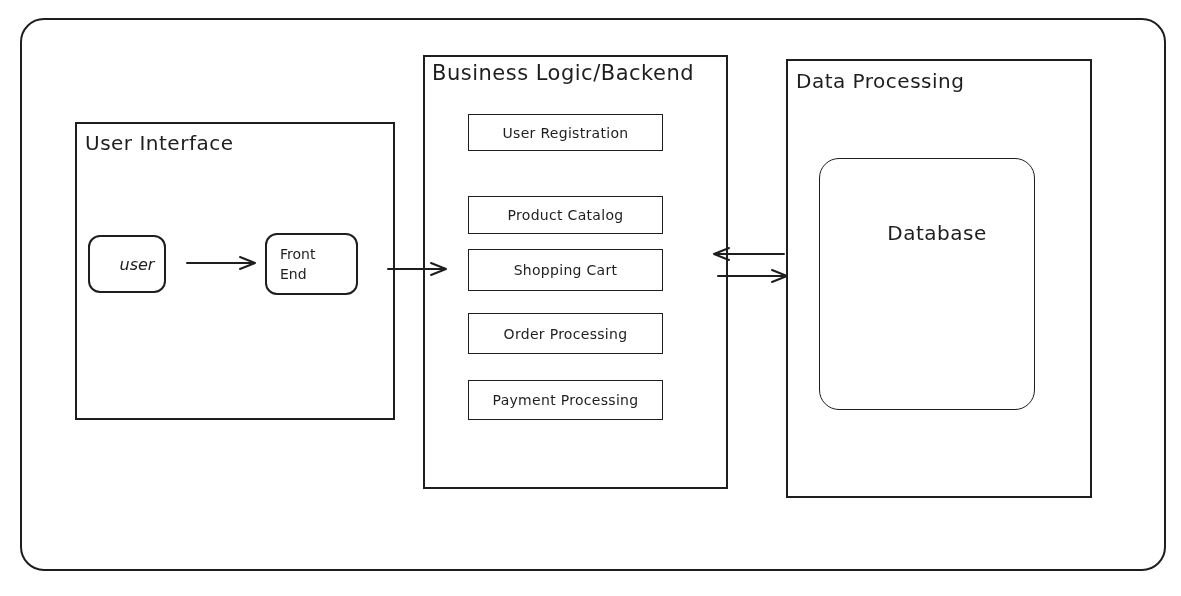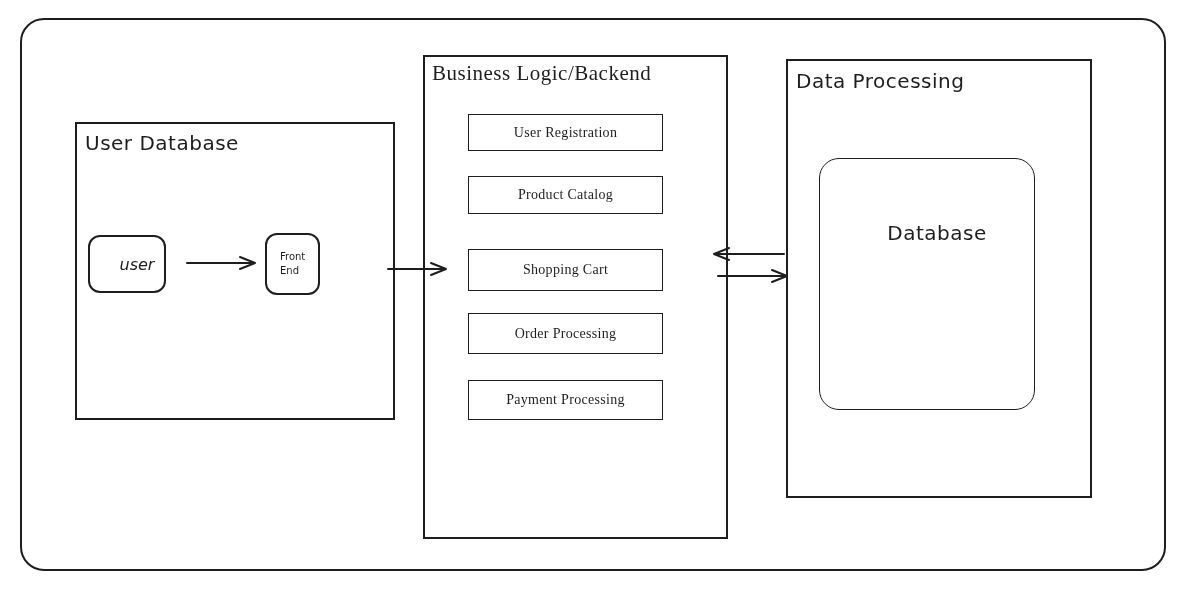--- a/index.html
+++ b/index.html
@@ -21,21 +21,21 @@
     width: 1146px; height: 553px;
     border: 2px solid #1e1e1e;
     border-radius: 24px;
   }
   .section {
     position: absolute;
     border: 2px solid #1e1e1e;
     background: transparent;
   }
   .section-ui   { left: 75px;  top: 122px; width: 320px; height: 298px; }
-  .section-bl   { left: 423px; top: 55px;  width: 305px; height: 484px; font-family: Liberation Serif, serif; }
+  .section-bl   { left: 423px; top: 55px;  width: 305px; height: 434px; }
   .section-di   { left: 786px; top: 59px;  width: 306px; height: 439px; }
   .section-title {
     position: absolute;
     font-size: 20px;
     letter-spacing: 0.5px;
     white-space: nowrap;
   }
   .title-ui { left: 8px; top: 7px; }
   .title-bl { left: 7px; top: 4px; font-size: 21px; }
   .title-di { left: 8px; top: 8px; }
@@ -50,23 +50,23 @@
   }
   .node-user {
     left: 11px; top: 111px;
     width: 78px; height: 58px;
     justify-content: center;
     font-size: 16px;
     font-style: italic;
   }
   .node-frontend {
     left: 188px; top: 109px;
-    width: 55px; height: 62px;
+    width: 93px; height: 62px;
     padding-left: 13px;
-    font-size: 10px;
+    font-size: 14px;
     line-height: 1.45;
   }
   .node-frontend .node-label { white-space: pre-line; }
   .node-database {
     left: 31px; top: 97px;
     width: 216px; height: 252px;
     border-width: 1.6px;
     border-radius: 20px;
     align-items: flex-start;
     justify-content: center;
@@ -83,21 +83,21 @@
     border: 1.6px solid #1e1e1e;
     display: flex;
     align-items: center;
     justify-content: center;
     font-size: 14px;
     letter-spacing: 0.3px;
     background: #ffffff;
     white-space: nowrap;
   }
   .module-1 { top: 57px;  height: 37px; }
-  .module-2 { top: 119px; height: 38px; }
+  .module-2 { top: 139px; height: 38px; }
   .module-3 { top: 192px; height: 42px; }
   .module-4 { top: 256px; height: 41px; }
   .module-5 { top: 323px; height: 40px; justify-content: center; }
   .arrow-layer {
     position: absolute;
     left: 0; top: 0;
     width: 1181px; height: 596px;
     pointer-events: none;
   }
   .arrow-layer path {
@@ -109,21 +109,21 @@
   }
 </style>
 </head>
 <body>
 
 <div class="canvas">
 
   <div class="outer-frame"></div>
 
   <div class="section section-ui">
-    <div class="section-title title-ui">User Database</div>
+    <div class="section-title title-ui">User Interface</div>
     <div class="node node-user">
       <span class="node-label">user</span>
     </div>
     <div class="node node-frontend">
       <span class="node-label">Front
 End</span>
     </div>
   </div>
 
   <div class="section section-bl">

